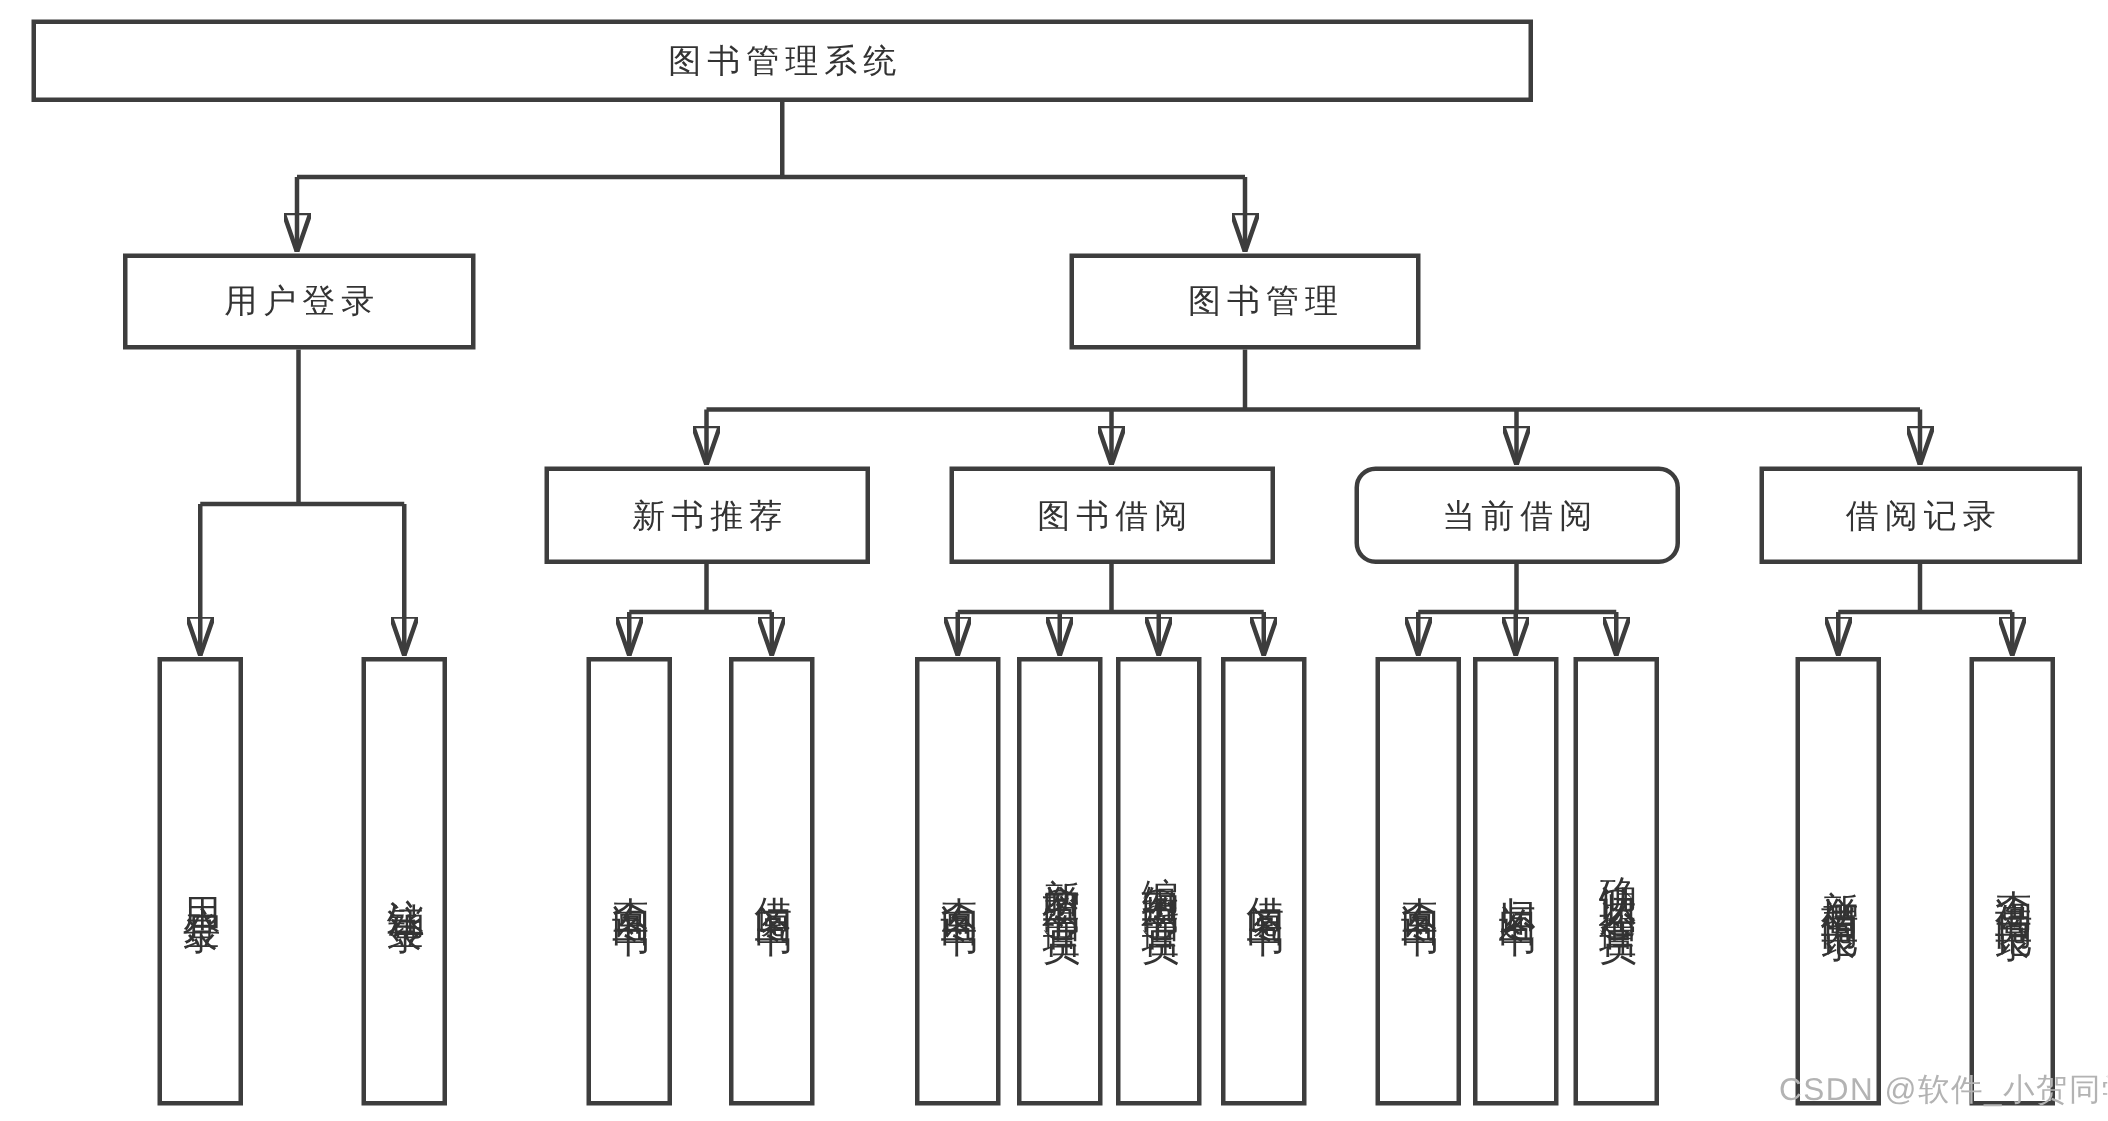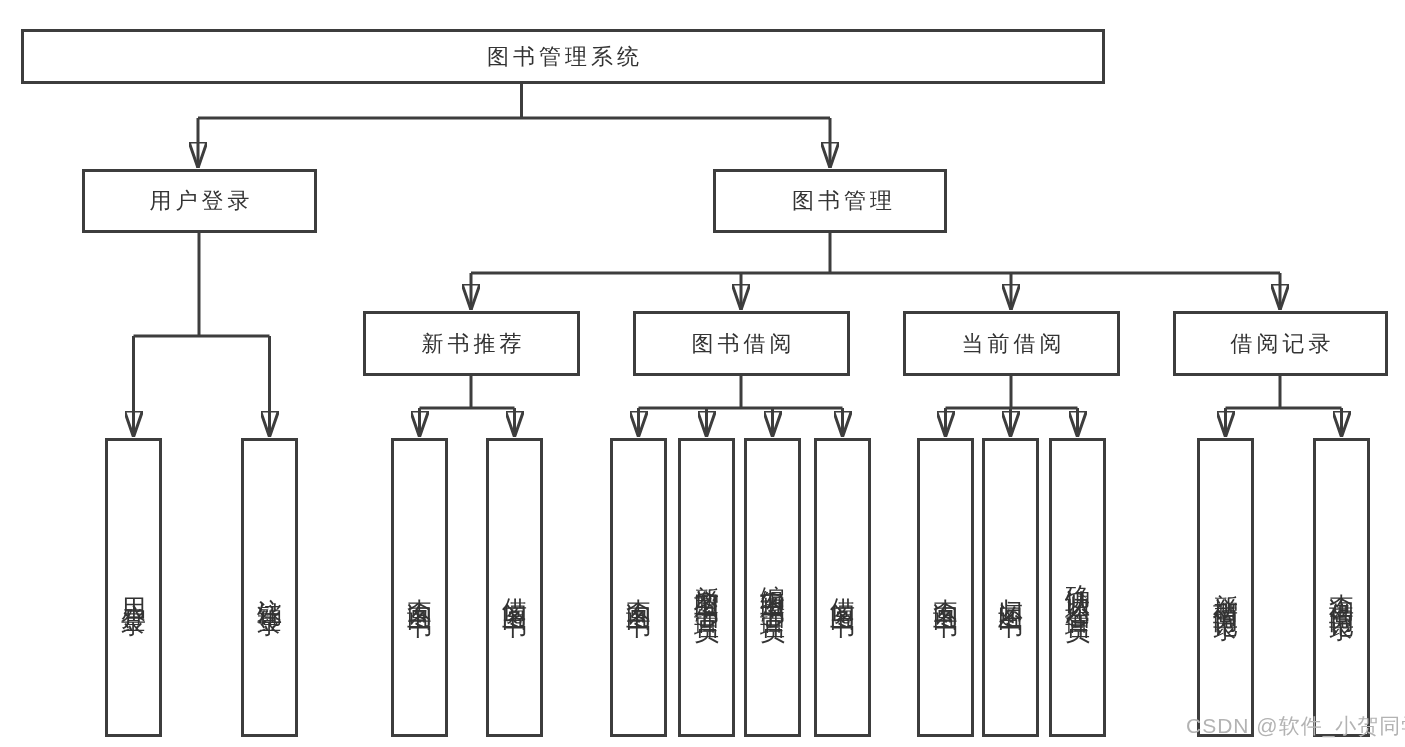--- a/index.html
+++ b/index.html
@@ -27,26 +27,26 @@
     justify-content: center;
     text-align: center;
   }
   .h-node { font-size: 22px; letter-spacing: 4px; text-indent: 4px; }
   .v-node {
     writing-mode: vertical-rl;
     font-size: 25px;
     letter-spacing: 5px;
     line-height: 1;
   }
-  .node-root       { left: 21px;   top: 29px;  width: 1084px; height: 55px; }
+  .node-root       { left: 21px;   top: 13px;  width: 1001px; height: 55px; }
   .node-user-login { left: 82px;   top: 169px; width: 235px;  height: 64px; }
   .node-book-mgmt  { left: 713px;  top: 169px; width: 234px;  height: 64px; padding-left: 24px; }
   .node-new-book   { left: 363px;  top: 311px; width: 217px;  height: 65px; }
   .node-book-borrow{ left: 633px;  top: 311px; width: 217px;  height: 65px; }
-  .node-cur-borrow { left: 903px;  top: 311px; width: 217px;  height: 65px; }
+  .node-cur-borrow { left: 903px;  top: 311px; width: 217px;  height: 65px; border-radius: 14px; }
   .node-borrow-rec { left: 1173px; top: 311px; width: 215px;  height: 65px; }
   .leaf { top: 438px; width: 57px; height: 299px; }
   .leaf-ul1 { left: 105px; }
   .leaf-ul2 { left: 241px; }
   .leaf-nb1 { left: 391px; }
   .leaf-nb2 { left: 486px; }
   .leaf-bb1 { left: 610px; }
   .leaf-bb2 { left: 678px; }
   .leaf-bb3 { left: 744px; }
   .leaf-bb4 { left: 814px; }

